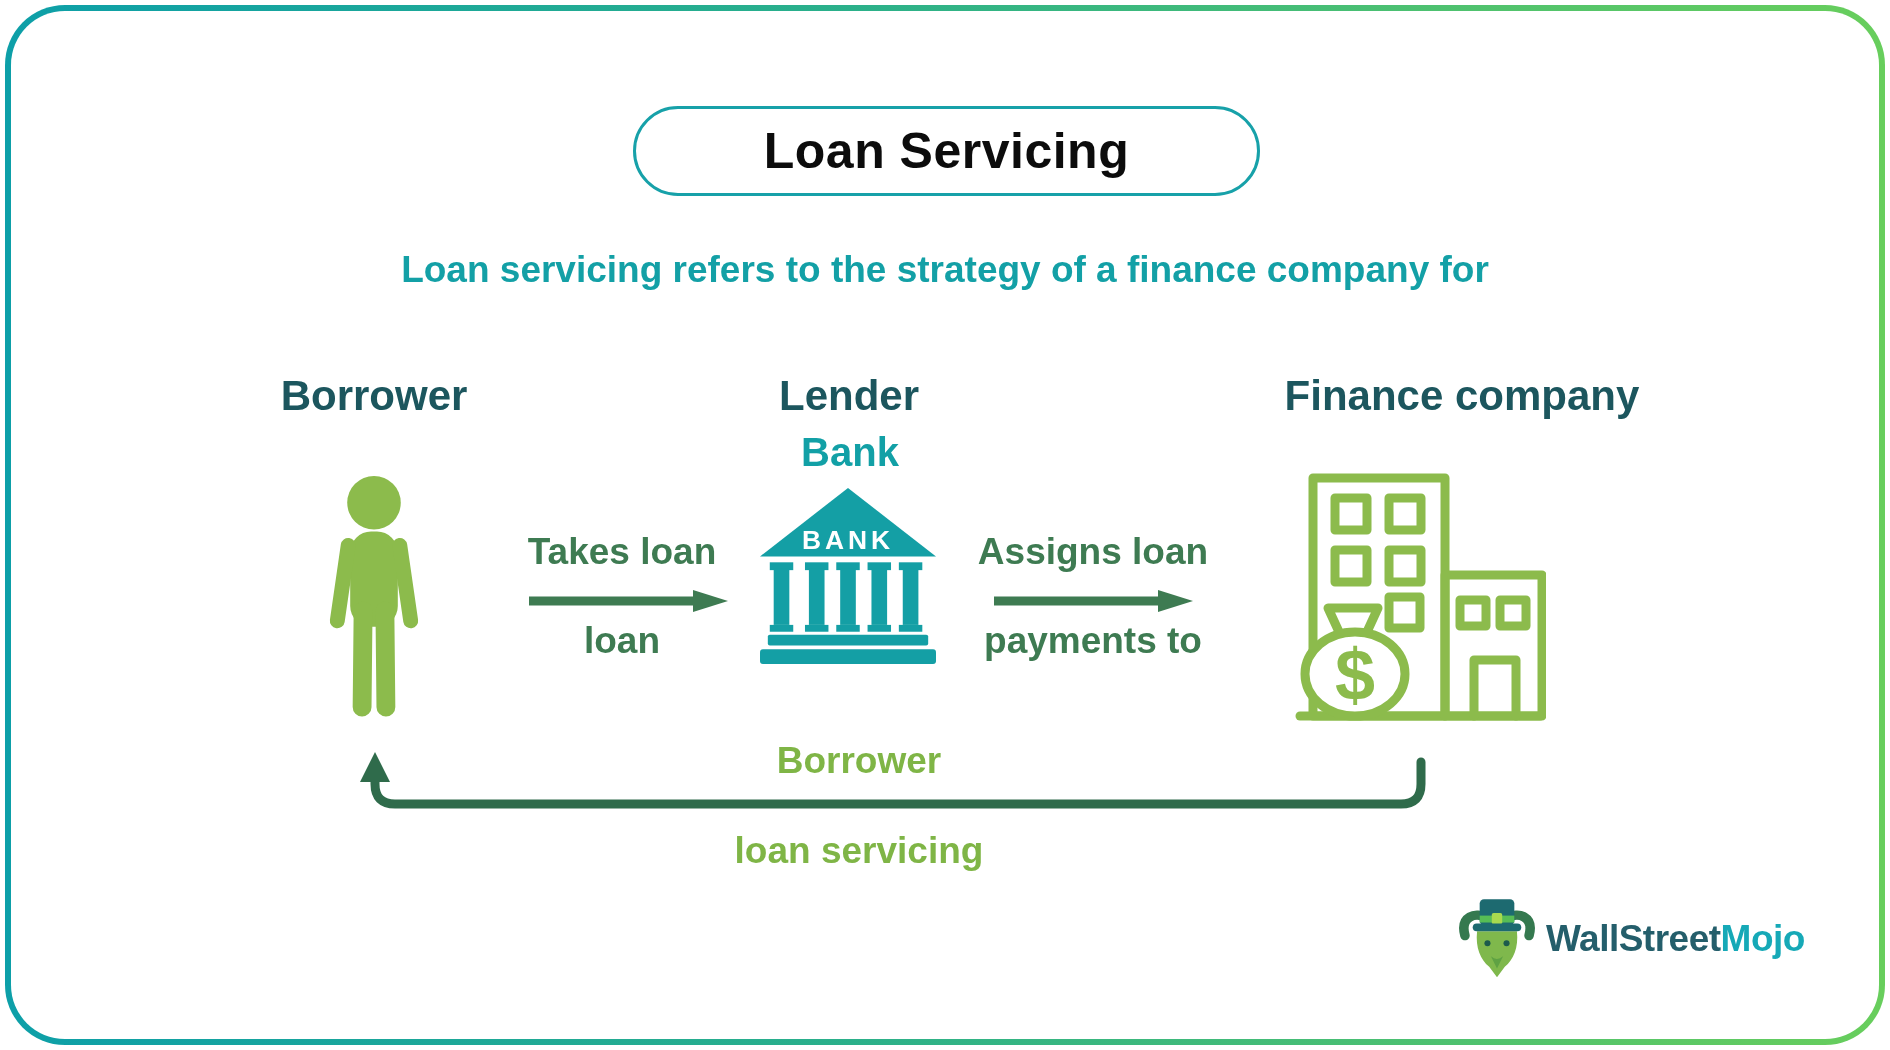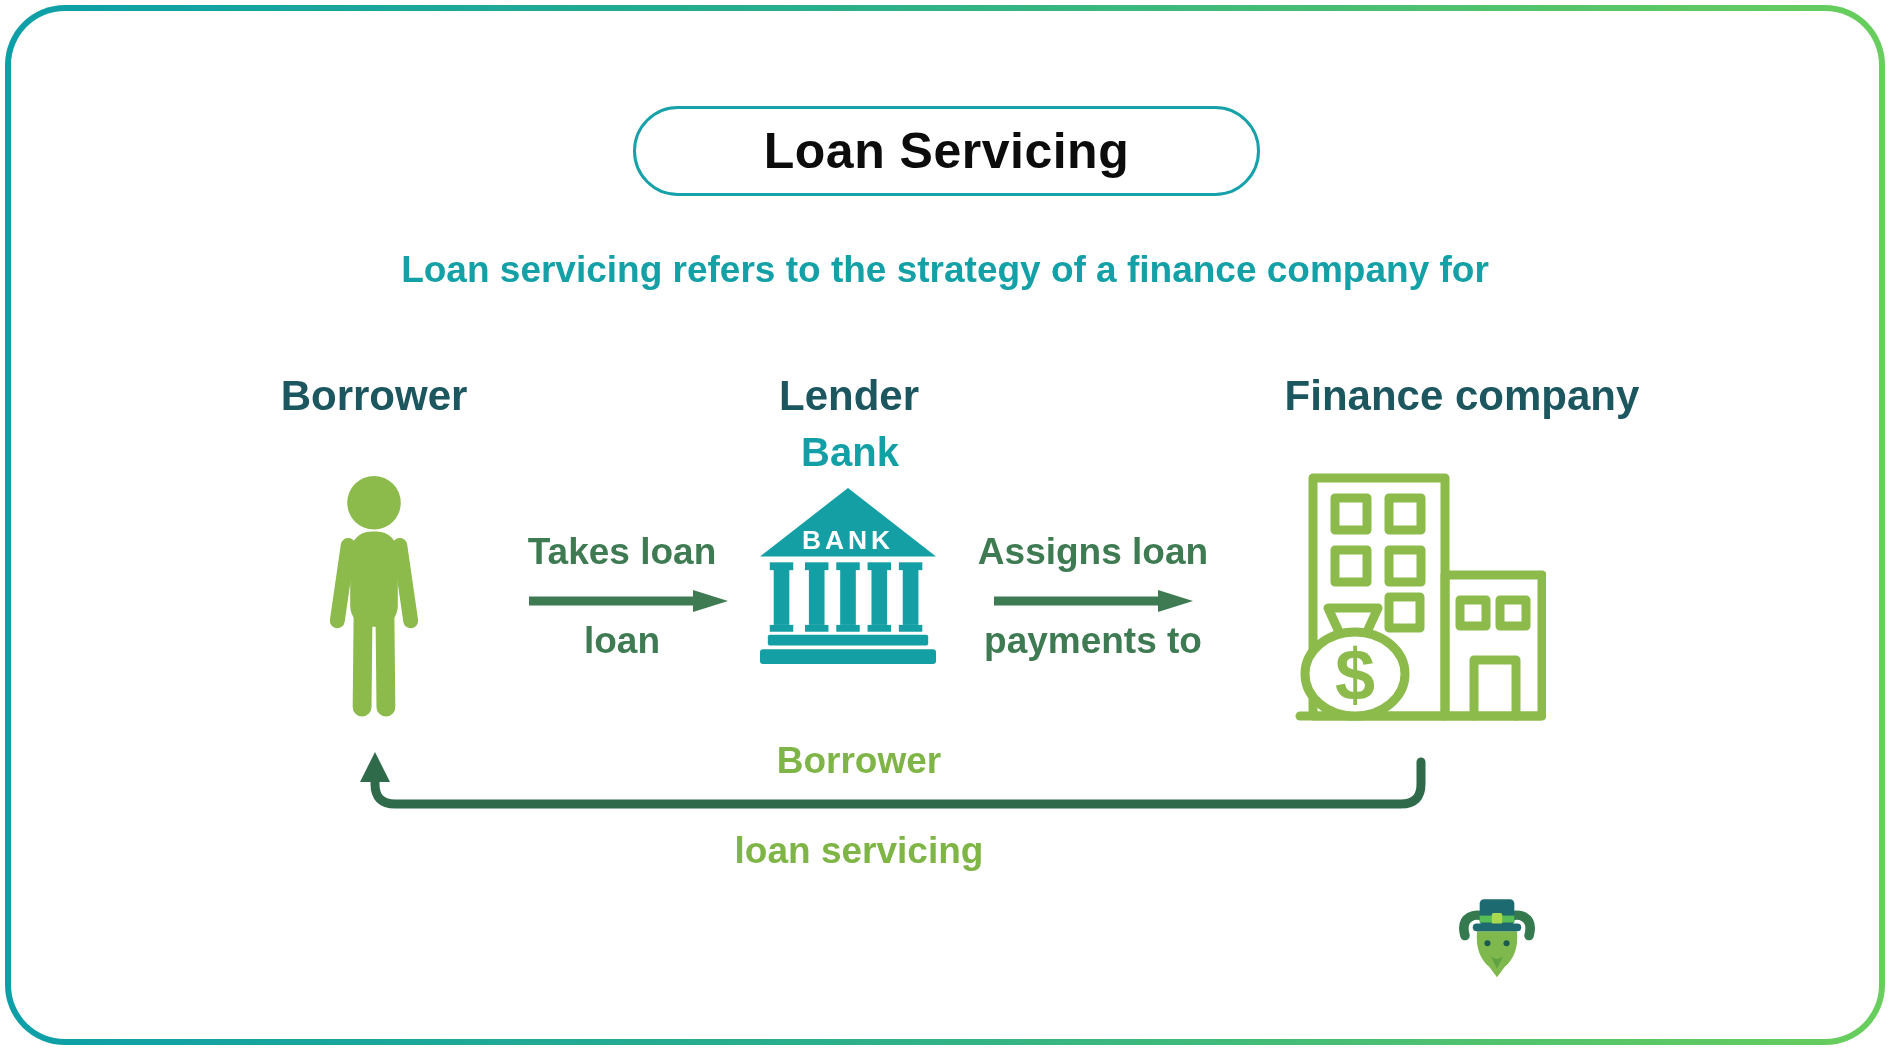--- a/index.html
+++ b/index.html
@@ -146,15 +146,16 @@
       <path d="M82,44 C88,22 70,16 56,24" fill="none" stroke="#35794f" stroke-width="11" stroke-linecap="round"></path>
       <path d="M22,39 H68 C70,58 64,72 54,80 L45,92 L36,80 C26,72 20,58 22,39 Z" fill="#7fb84c"></path>
       <rect x="25" y="2" width="40" height="30" rx="5" fill="#1d6a70"></rect>
       <rect x="25" y="21" width="40" height="8" fill="#57bd55"></rect>
       <rect x="39" y="18" width="12" height="13" rx="2" fill="#a8d94f"></rect>
       <rect x="17" y="30" width="56" height="9" rx="4.5" fill="#1d6a70"></rect>
       <circle cx="34" cy="53" r="3.5" fill="#1c5b4c"></circle>
       <circle cx="56" cy="53" r="3.5" fill="#1c5b4c"></circle>
       <path d="M38,68 Q45,74 52,68 L45,82 Z" fill="#5fa243"></path>
     </svg>
+    <div class="logo-text"><span class="ws">WallStreet</span><span class="mojo">Mojo</span></div>
   </div>
 
 </div>
 
 </body></html>

